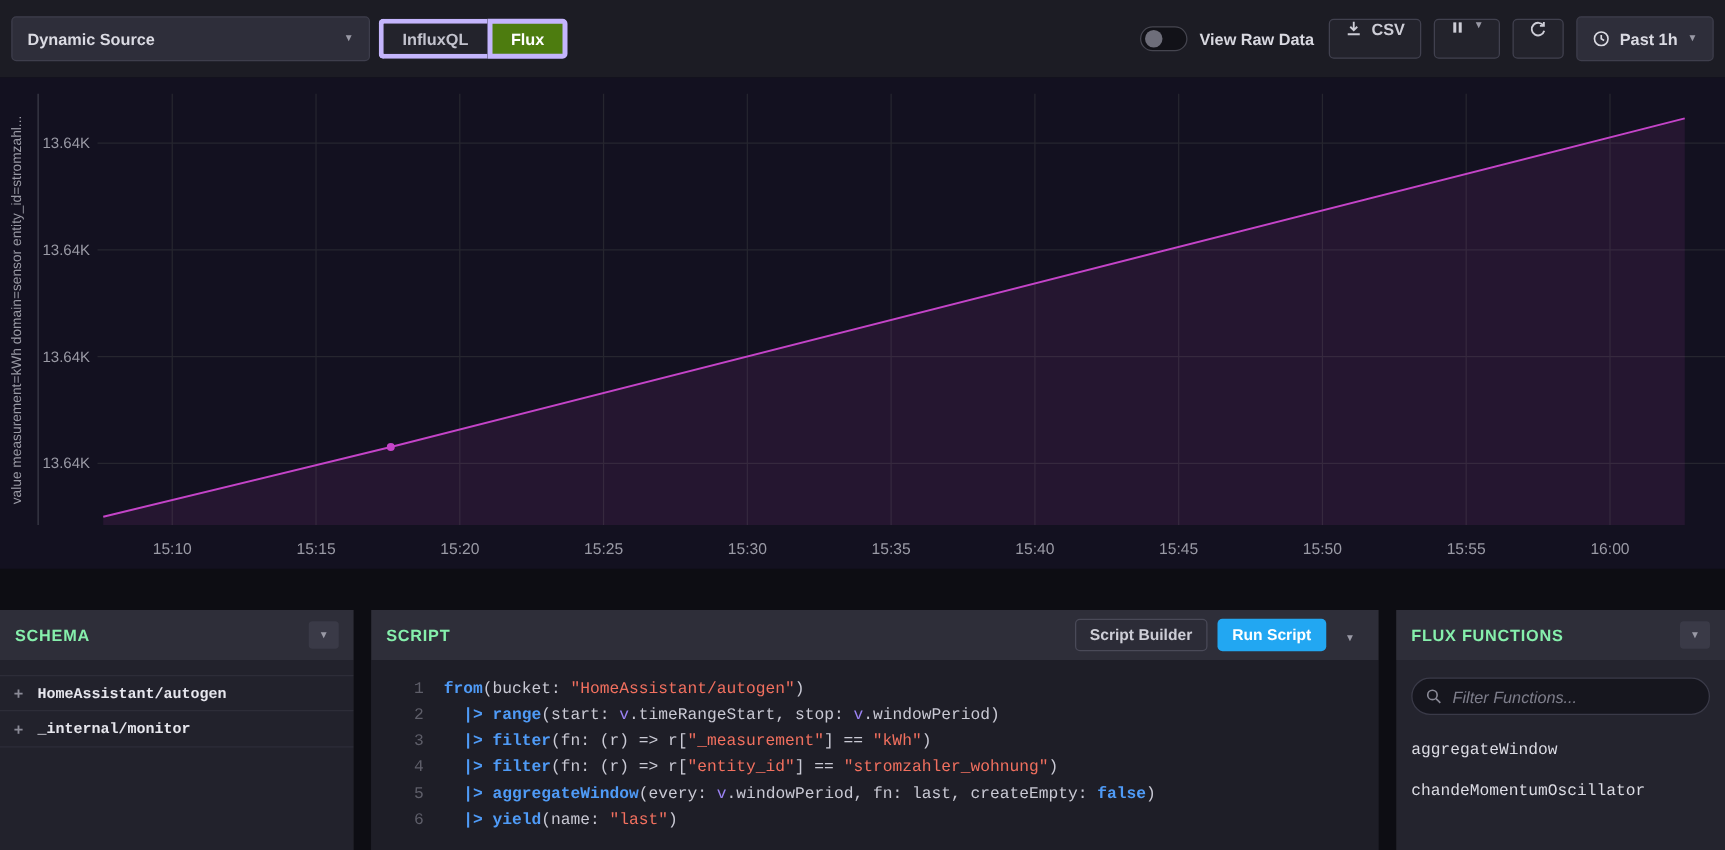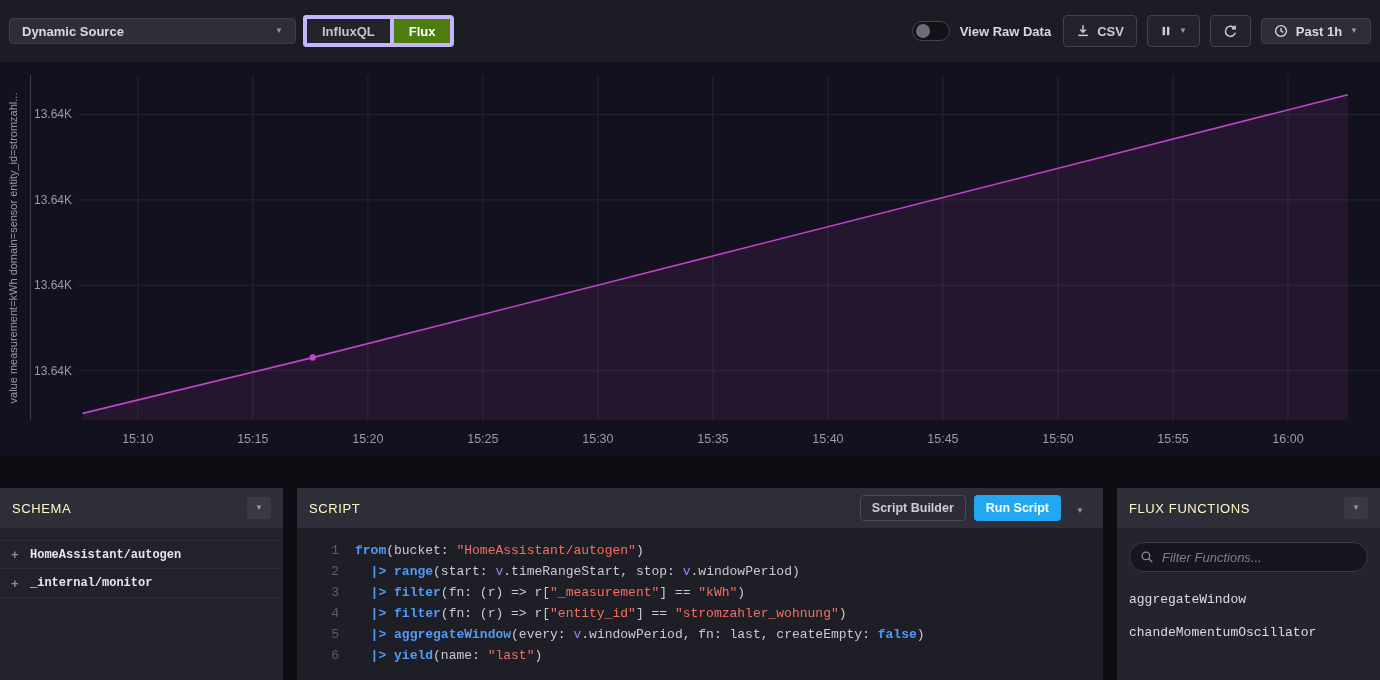--- a/index.html
+++ b/index.html
@@ -4,48 +4,48 @@
 <style>
   *{box-sizing:border-box;margin:0;padding:0}
   html,body{width:1380px;height:680px}
   body{background:#0d0d13;font-family:"Liberation Sans",sans-serif;overflow:hidden;color:#d4d4dd}
 
   
   .toolbar{height:62px;background:#1c1c24;display:flex;align-items:center;justify-content:space-between;padding:0 9px}
   .tb-left,.tb-right{display:flex;align-items:center}
   .tb-left{gap:7px}
   .tb-right{gap:10px}
-  .dropdown{display:flex;align-items:center;gap:8px;height:26px;background:#2e2e3a;border:1px solid #3e3e4c;border-radius:4px;padding:0 12px;font-size:13px;font-weight:bold;color:#dadae2;cursor:pointer}
+  .dropdown{display:flex;align-items:center;gap:8px;height:36px;background:#2e2e3a;border:1px solid #3e3e4c;border-radius:4px;padding:0 12px;font-size:13px;font-weight:bold;color:#dadae2;cursor:pointer}
   .source-dd{width:287px;justify-content:space-between}
   .caret{font-size:8px;color:#9a9aa6;line-height:1}
   .btn-group{display:flex}
   .gbtn{height:32px;padding:0 15px;background:#23232c;border:4px solid #c4b5fd;color:#c3c3ce;font-size:13px;font-weight:bold;cursor:pointer;font-family:inherit}
   .gbtn:first-child{border-radius:4px 0 0 4px;border-right:none}
   .gbtn:last-child{border-radius:0 4px 4px 0}
   .gbtn.active{background:#4d7c0f;color:#fff}
   .toggle{width:38px;height:20px;border:1px solid #45454f;border-radius:10px;background:#121218;position:relative;cursor:pointer}
   .toggle-knob{width:14px;height:14px;border-radius:50%;background:#6e6e7a;position:absolute;left:3px;top:2px}
   .toggle-label{font-size:13px;font-weight:bold;color:#d8d8e0;margin-right:2px}
-  .tb-btn{display:flex;align-items:center;gap:7px;height:32px;padding:0 12px;background:#23232c;border:1px solid #41414f;border-radius:4px;color:#cdcdd6;font-size:13px;font-weight:bold;cursor:pointer;font-family:inherit}
+  .tb-btn{display:flex;align-items:flex-start;gap:7px;height:32px;padding:0 12px;background:#23232c;border:1px solid #41414f;border-radius:4px;color:#cdcdd6;font-size:13px;font-weight:bold;cursor:pointer;font-family:inherit}
   .time-dd{padding:0 12px}
 
   
   .graph-area{height:393px;background:#131120;position:relative}
   .graph-area svg{display:block;font-family:"Liberation Sans",sans-serif}
   .h-gap{height:33px;background:#0d0d13;cursor:row-resize}
 
   
   .bottom{display:flex;height:192px}
   .v-divider{width:14px;background:#0d0d13;cursor:col-resize}
   .panel{background:#24242e;display:flex;flex-direction:column;overflow:hidden}
   .panel-schema{width:283px}
   .panel-script{flex:1}
   .panel-funcs{width:263px}
   .panel-header{height:40px;min-height:40px;background:#2e2e39;display:flex;align-items:center;justify-content:space-between;padding:0 12px}
-  .panel-title{font-size:13px;font-weight:normal;letter-spacing:.6px;color:#fef9c3}
+  .panel-title{font-size:13px;font-weight:bold;letter-spacing:.6px;color:#86efac}
   .caret-btn{width:24px;height:22px;background:#3a3a47;border:none;border-radius:3px;cursor:pointer;display:flex;align-items:center;justify-content:center}
 
   .schema-body{padding-top:12px;background:#22222c;flex:1}
   .tree-item{display:flex;align-items:center;gap:9px;height:29px;padding:0 11px;border-bottom:1px solid #2d2d38;cursor:pointer}
   .tree-item:first-child{border-top:1px solid #2d2d38}
   .plus{color:#8a8a96;font-size:13px;font-weight:bold;width:10px}
   .tree-label{font-family:"Liberation Mono",monospace;font-size:12px;font-weight:bold;color:#e6e6ed;white-space:nowrap}
 
   .script-actions{display:flex;gap:8px}
   .sb-btn{height:26px;padding:0 11px;background:#2c2c37;border:1px solid #4a4a58;border-radius:4px;color:#cdcdd6;font-size:12.5px;font-weight:bold;cursor:pointer;font-family:inherit}

